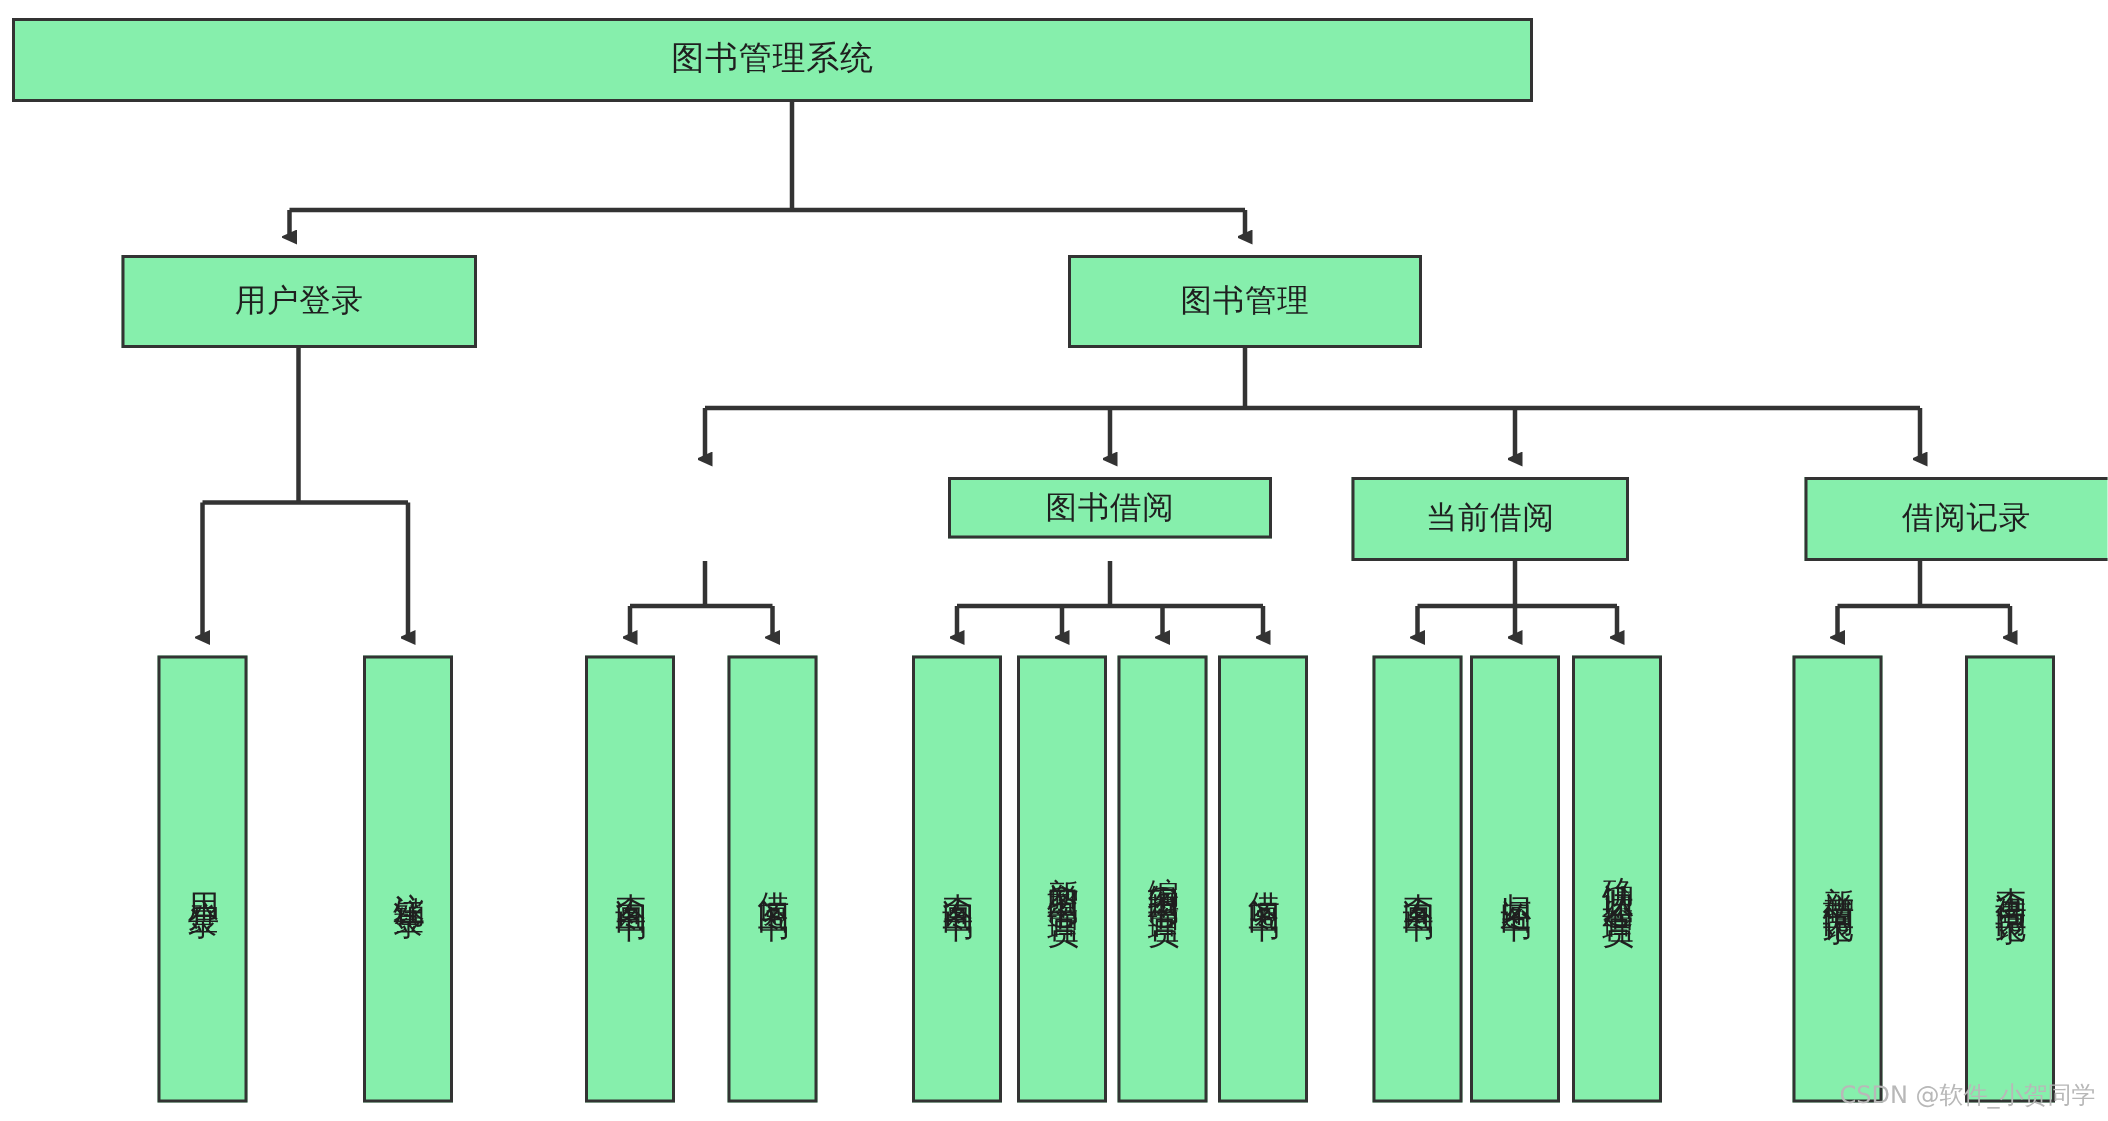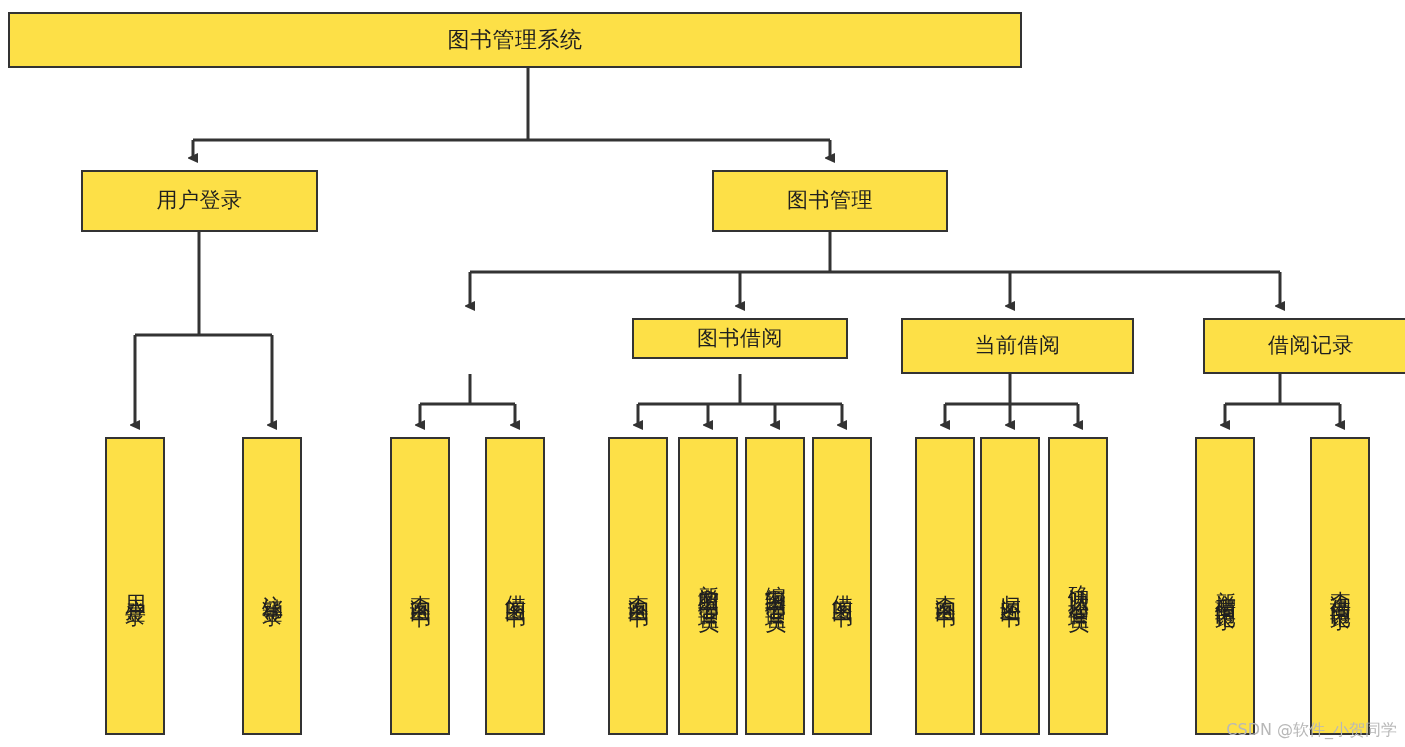--- a/index.html
+++ b/index.html
@@ -18,21 +18,21 @@
   #diagram-canvas {
     position: absolute;
     left: 0;
     top: 0;
     width: 1405px;
     height: 747px;
   }
   .node {
     position: absolute;
     box-sizing: border-box;
-    background: #fde047;
+    background: #86efac;
     border: 2px solid #333333;
     display: flex;
     align-items: center;
     justify-content: center;
     z-index: 2;
   }
   .node-label {
     font-size: 21px;
     line-height: 1.2;
     letter-spacing: 0.5px;
@@ -130,21 +130,21 @@
   <div class="node" style="left:81px; top:170px; width:237px; height:62px;">
     <span class="node-label">用户登录</span>
   </div>
   <div class="node" style="left:712px; top:170px; width:236px; height:62px;">
     <span class="node-label">图书管理</span>
   </div>
 
   <div class="node" style="left:632px; top:318px; width:216px; height:41px;">
     <span class="node-label">图书借阅</span>
   </div>
-  <div class="node" style="left:901px; top:318px; width:233px; height:56px;">
+  <div class="node" style="left:901px; top:318px; width:185px; height:56px;">
     <span class="node-label">当前借阅</span>
   </div>
   <div class="node" style="left:1203px; top:318px; width:216px; height:56px;">
     <span class="node-label">借阅记录</span>
   </div>
 
   <div class="node vertical" style="left:105px; top:437px; width:60px; height:298px;">
     <span class="node-label">用户登录</span>
   </div>
   <div class="node vertical" style="left:242px; top:437px; width:60px; height:298px;">

